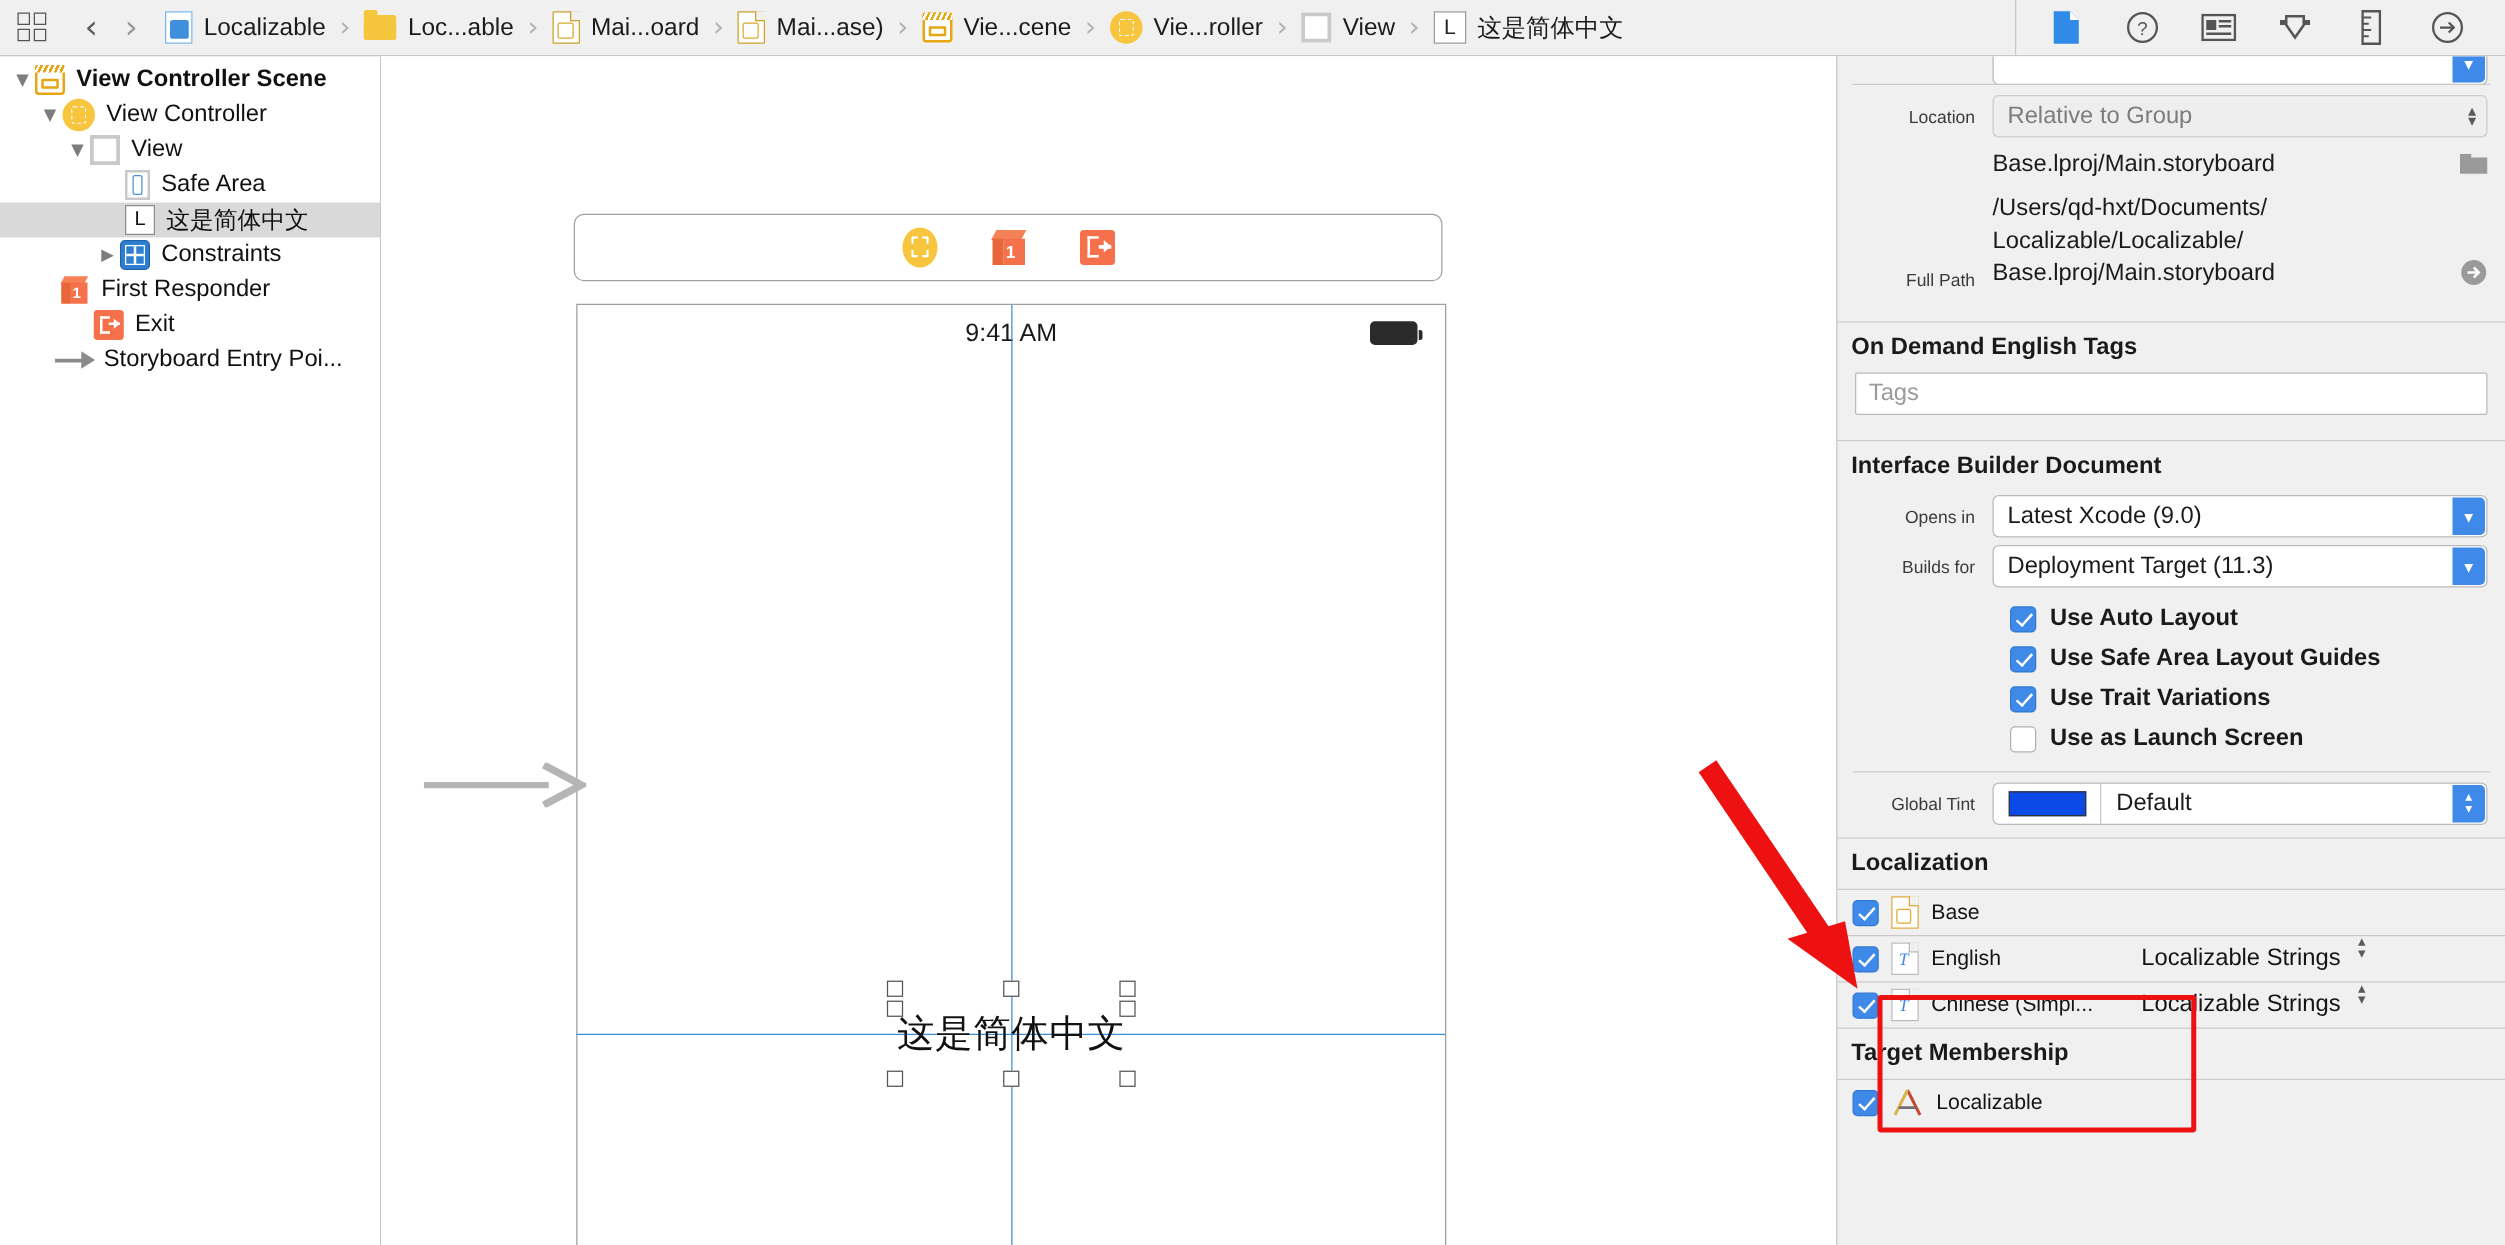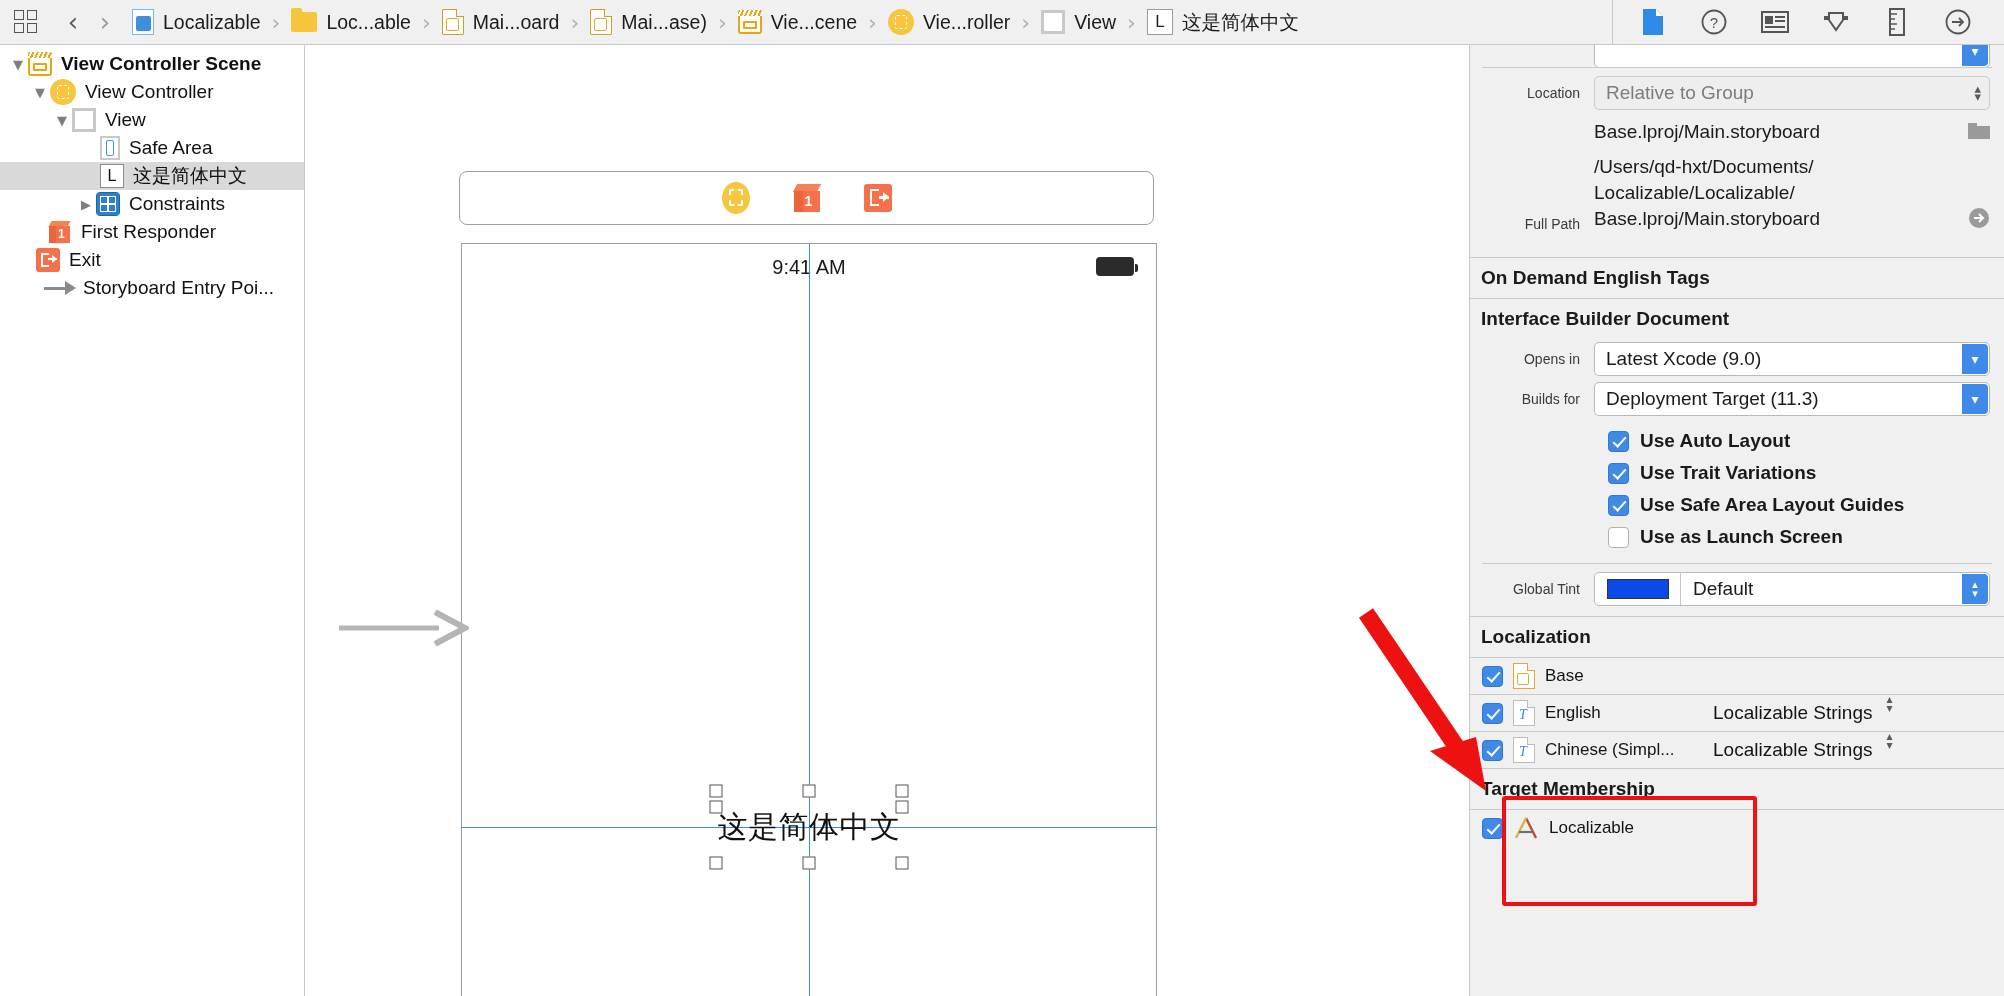--- a/index.html
+++ b/index.html
@@ -380,21 +380,21 @@
       <div class="row" style="padding-left:48px">
         <span class="tree-ic ic-cube">
           <span class="top"></span>
             <span class="lft"></span>
             <span class="rgt"></span>
             <span class="num">1</span>
         </span>
         <span class="nm">First Responder</span>
       </div>
 
-      <div class="row" style="padding-left:36px">
+      <div class="row" style="padding-left:75px">
         <span class="tree-ic ic-exit">
             <span class="mark"></span>
             <span class="arr"></span>
           </span>
         <span class="nm">Exit</span>
       </div>
 
       <div class="row" style="padding-left:44px">
         <span class="ic-entry">
             <span class="ln"></span>
@@ -500,20 +500,23 @@
             <circle cx="11" cy="11" r="10" fill="#9a9a9a"></circle>
               <path d="M6 11h8M11 7l4 4-4 4" stroke="#fff" stroke-width="2" fill="none"></path>
           </svg>
         </div>
       </div>
 
       <div style="height:22px"></div>
       <div class="sep"></div>
 
       <div class="sect-title">On Demand English Tags</div>
+      <div style="padding: 0 14px 20px 14px">
+        <div class="txtfield">Tags</div>
+      </div>
 
       <div class="sep"></div>
       <div class="sect-title">Interface Builder Document</div>
 
       <div class="frow">
         <div class="flabel">Opens in</div>
         <div class="fval">
           <div class="popup">
             <span>Latest Xcode (9.0)</span>
             <span class="caretbox">▾</span>
@@ -531,25 +534,25 @@
         </div>
       </div>
 
       <div style="padding-left:138px; padding-top:6px">
         <div class="cbrow">
           <span class="cb on"></span>
           <span class="cblabel">Use Auto Layout</span>
         </div>
         <div class="cbrow">
           <span class="cb on"></span>
-          <span class="cblabel">Use Trait Variations</span>
+          <span class="cblabel">Use Safe Area Layout Guides</span>
         </div>
         <div class="cbrow">
           <span class="cb on"></span>
-          <span class="cblabel">Use Safe Area Layout Guides</span>
+          <span class="cblabel">Use Trait Variations</span>
         </div>
         <div class="cbrow">
           <span class="cb"></span>
           <span class="cblabel">Use as Launch Screen</span>
         </div>
       </div>
 
       <div class="sep inset" style="margin-top:10px"></div>
 
       <div class="frow" style="padding-top:8px; padding-bottom:10px">

